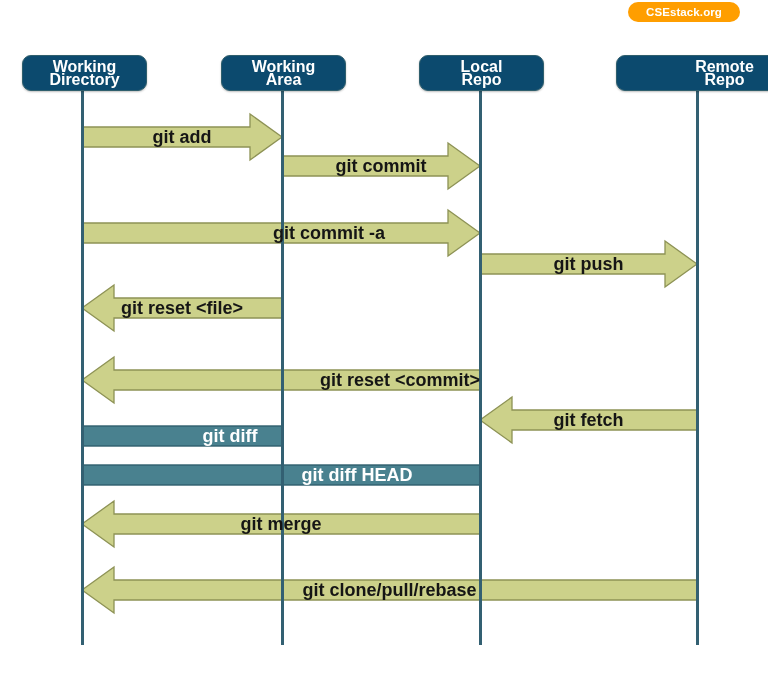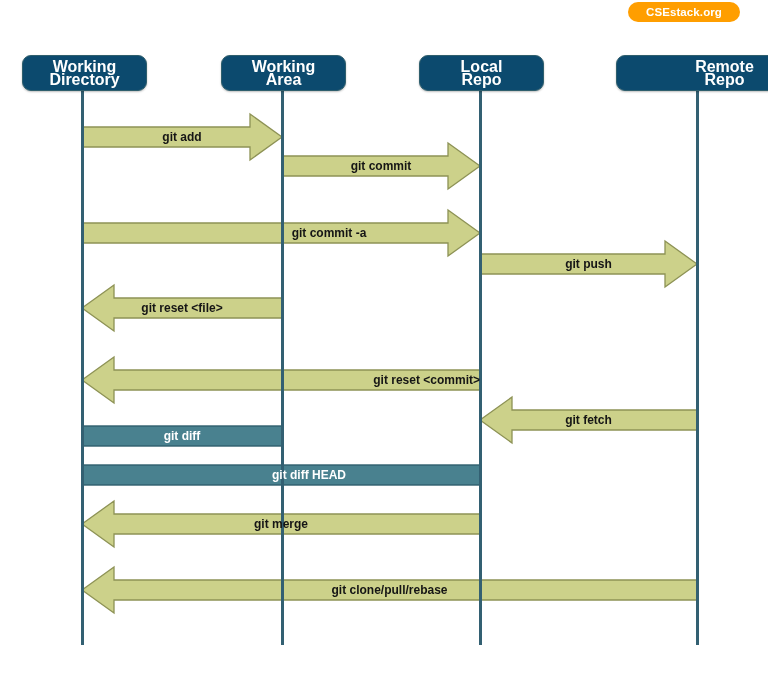--- a/index.html
+++ b/index.html
@@ -84,28 +84,28 @@
   
   #arrows {
     position: absolute;
     left: 0; top: 0;
     width: 768px;
     height: 677px;
   }
 
   .msg-label {
     position: absolute;
-    font-size: 12px;
+    font-size: 18px;
     font-weight: bold;
     color: #151515;
     text-align: center;
     white-space: nowrap;
     line-height: 14px;
   }
-  .msg-label.on-teal { color: #ffffff; }
+  .msg-label.on-teal { color: #ffffff; margin-left: 48px; }
 </style>
 </head>
 <body>
 
 <div id="stage">
 
 
   <div class="badge">CSEstack.org</div>
 
   <svg id="arrows" viewBox="0 0 768 677" width="768" height="677">

